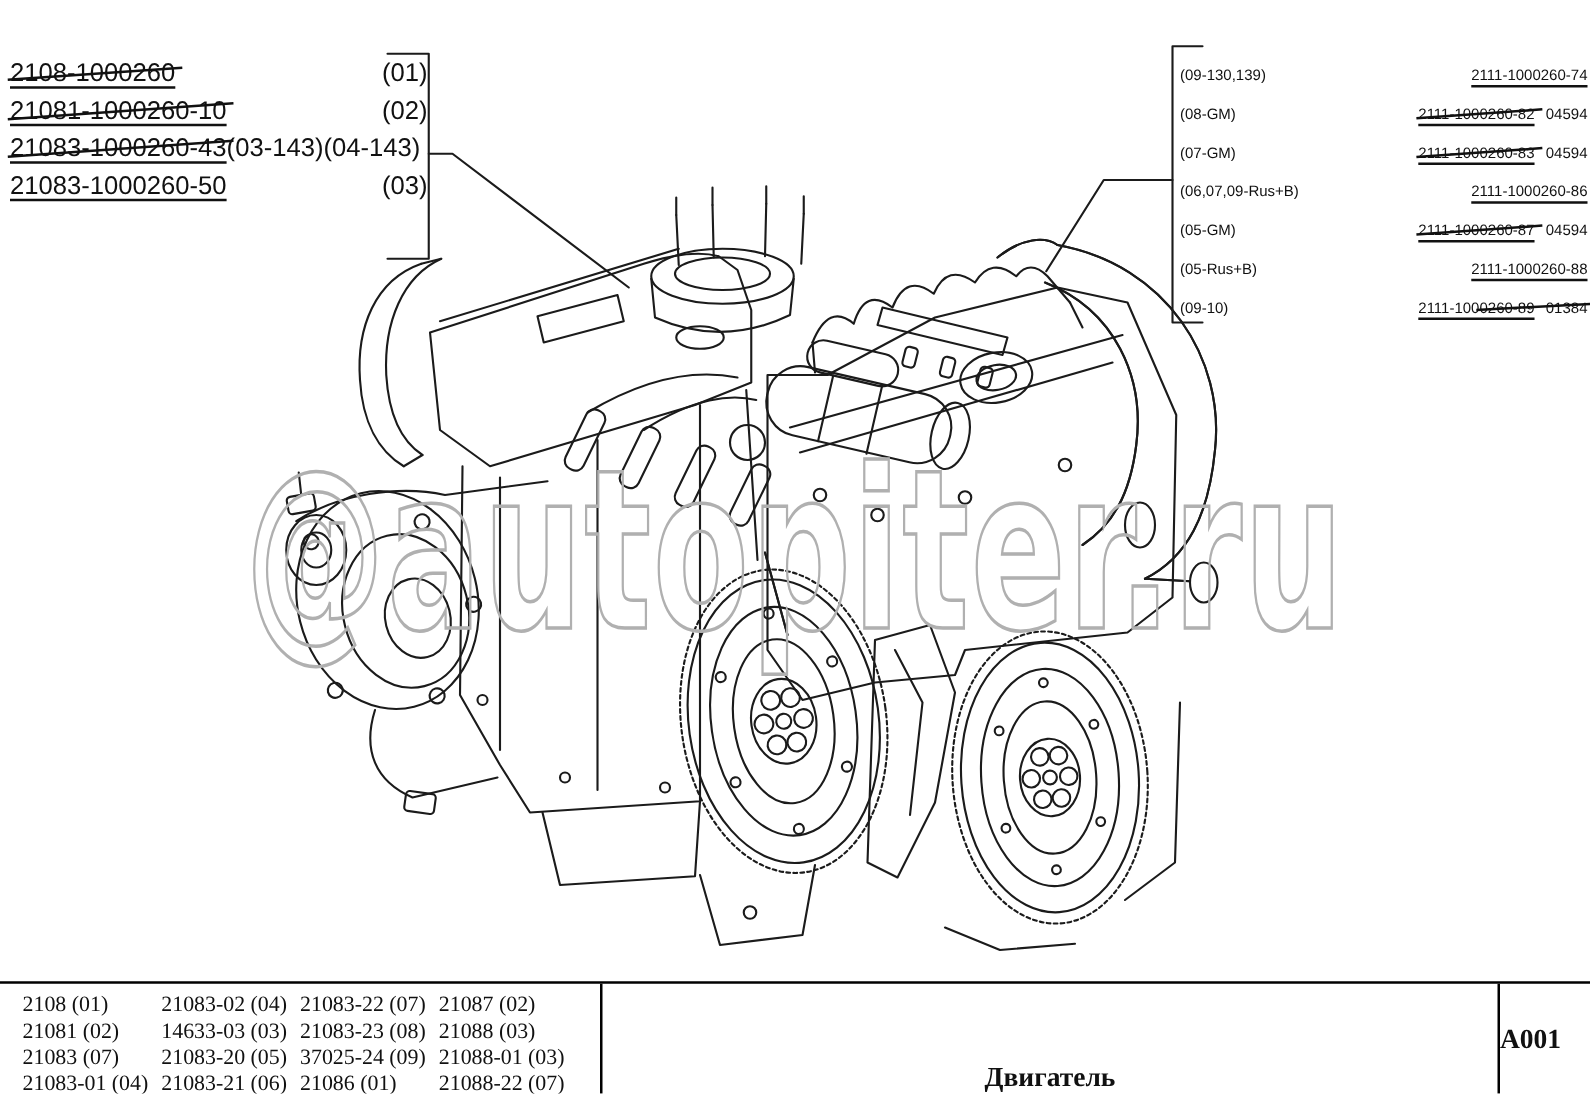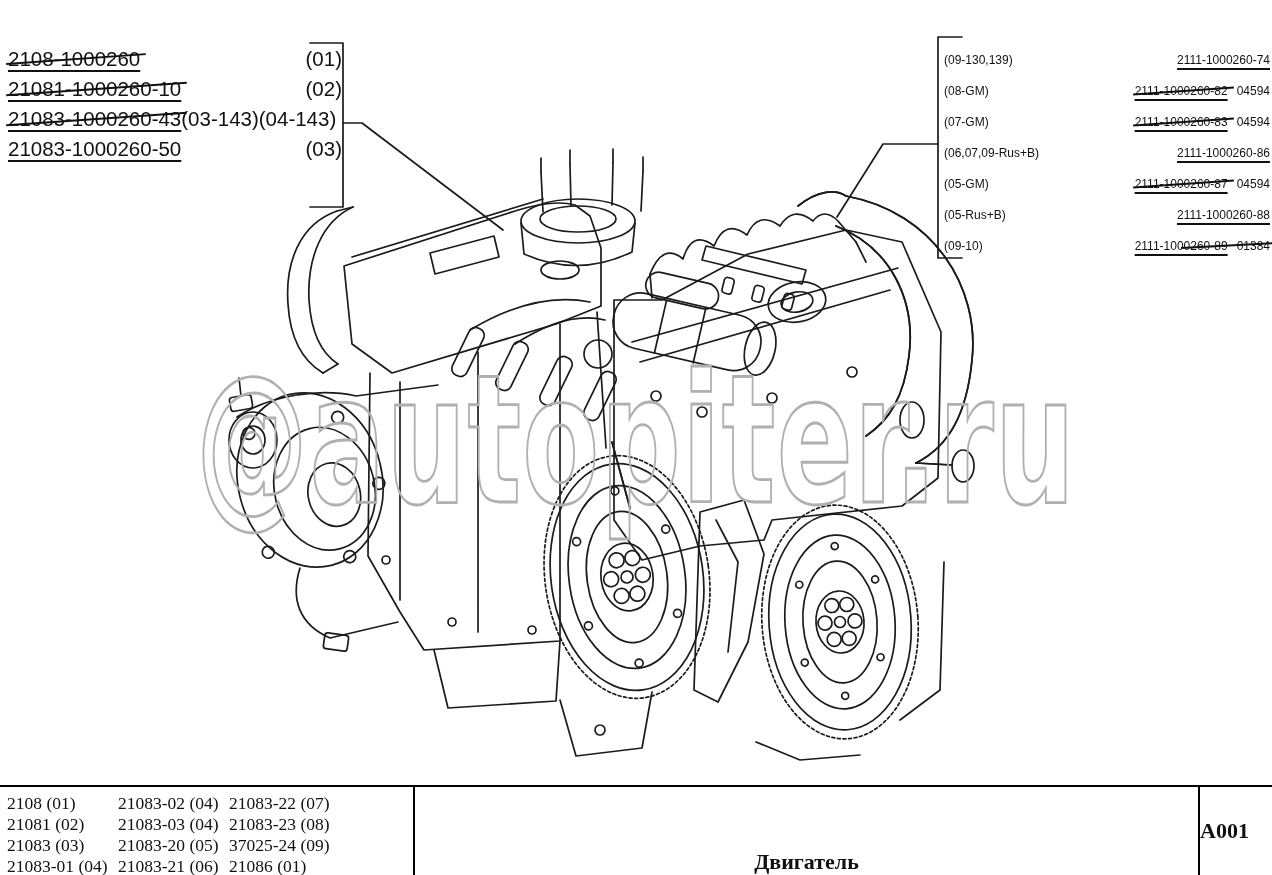--- a/index.html
+++ b/index.html
@@ -20,22 +20,22 @@
   .pn{position:relative;text-decoration:underline;text-decoration-thickness:2px;text-underline-offset:4px}
   .struck .pn::after{content:"";position:absolute;left:-2px;right:-6px;top:46%;
       border-top:2.3px solid #111;transform:rotate(-4deg)}
   .struck-tail .pn::after{content:"";position:absolute;left:50%;right:-66px;top:38%;
       border-top:2px solid #111;transform:rotate(-3deg)}
   #right-list .extra{margin-left:9px}
 
   
   #footer{position:absolute;left:0;right:0;top:785px;bottom:0;border-top:2.5px solid #000;
       display:flex;font-family:"Liberation Serif",serif;background:#fff}
-  #footer .cellA{width:415px;box-sizing:border-box;border-right:2.5px solid #000;
-      display:flex;padding:6px 0 0 7px}
+  #footer .cellA{width:482px;box-sizing:border-box;border-right:2.5px solid #000;
+      display:flex;padding:6px 0 0 18px}
   #footer .col{width:111px;display:flex;flex-direction:column}
   #footer .col div{font-size:17.5px;line-height:21px;white-space:nowrap}
   #footer .cellB{flex:1;border-right:2.5px solid #000;display:flex;align-items:flex-end;justify-content:center;
       font-size:22px;font-weight:bold}
   #footer .cellC{width:72px;display:flex;align-items:center;
       font-size:22px;font-weight:bold}
 </style>
 </head>
 <body>
 
@@ -253,35 +253,41 @@
       <span class="pn">2111-1000260-89</span>
       <span class="extra">01384</span>
     </div>
   </div>
 
   <div id="footer">
     <div class="cellA">
       <div class="col">
         <div>2108 (01)</div>
         <div>21081 (02)</div>
-        <div>21083 (03)</div>
+        <div>21083 (07)</div>
         <div>21083-01 (04)</div>
       </div>
       <div class="col">
         <div>21083-02 (04)</div>
-        <div>21083-03 (04)</div>
+        <div>14633-03 (03)</div>
         <div>21083-20 (05)</div>
         <div>21083-21 (06)</div>
       </div>
       <div class="col">
         <div>21083-22 (07)</div>
         <div>21083-23 (08)</div>
         <div>37025-24 (09)</div>
         <div>21086 (01)</div>
       </div>
+      <div class="col">
+        <div>21087 (02)</div>
+        <div>21088 (03)</div>
+        <div>21088-01 (03)</div>
+        <div>21088-22 (07)</div>
+      </div>
     </div>
     <div class="cellB">
       <span>Двигатель</span>
     </div>
     <div class="cellC">
       <span>A001</span>
     </div>
   </div>
 
 </div>

